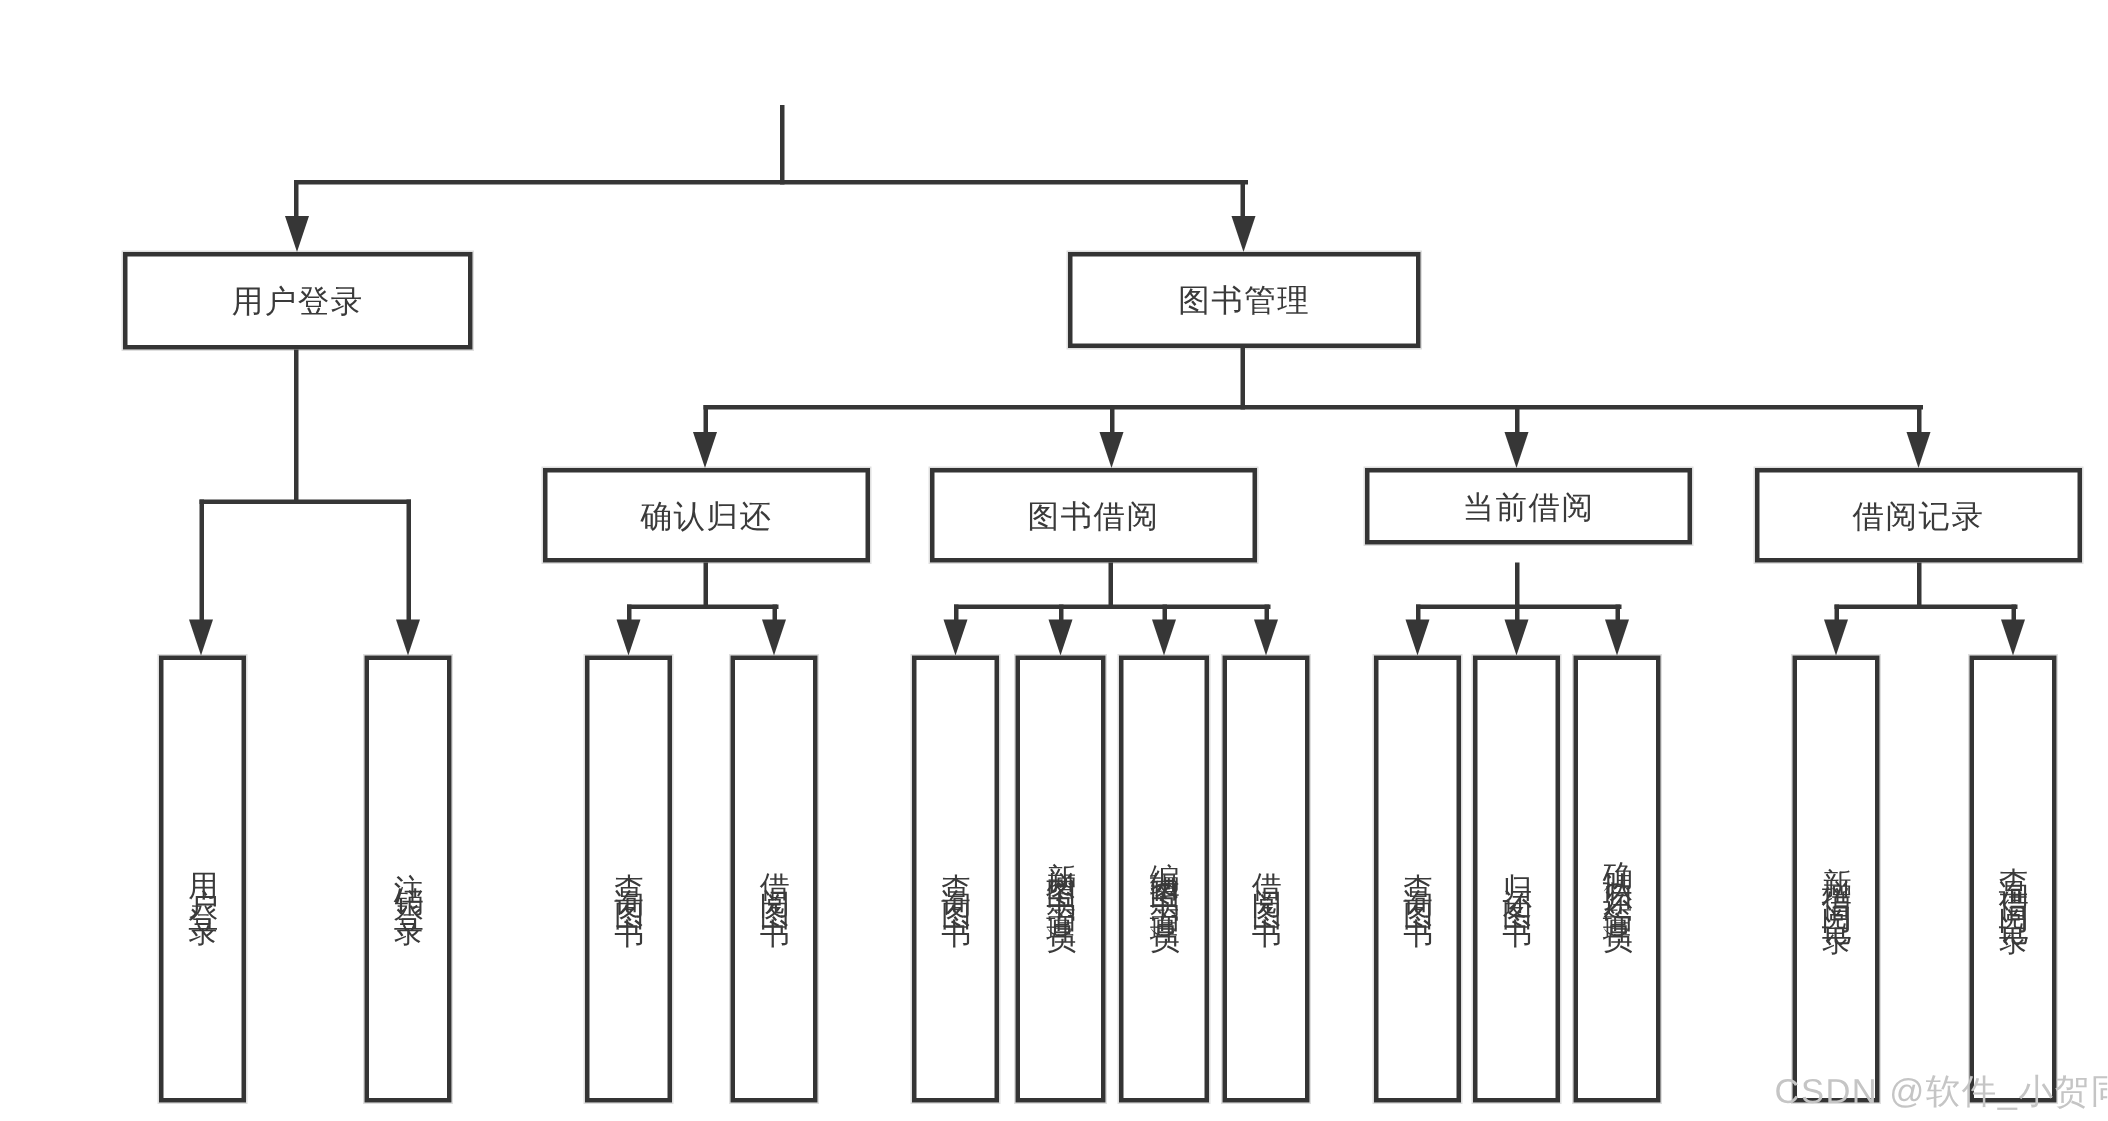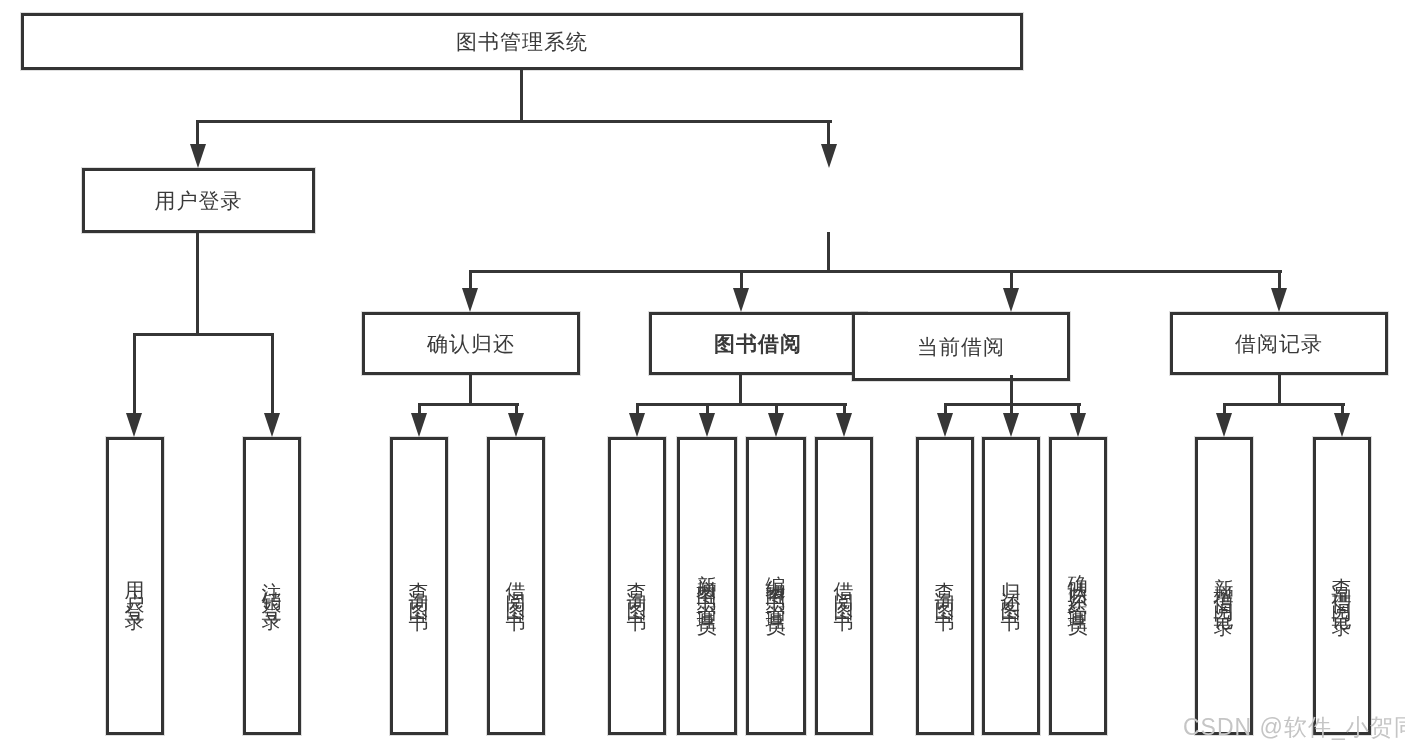--- a/index.html
+++ b/index.html
@@ -30,33 +30,33 @@
     position:absolute; left:1183px; top:712px;
     font-size:23px; color:#c5c5c5; letter-spacing:1px; white-space:nowrap;
     z-index:5;
   }
 </style>
 </head>
 <body>
 
 <div class="canvas">
 
-  <div class="box" style="left:21px; top:13px; width:1002px; height:57px;">
-    <span class="hlabel">图书管理系统</span>
-  </div>
 
   <div class="lv" style="left:520px; top:70px; height:53px;"></div>
   <div class="lh" style="left:196px; top:120px; width:636px;"></div>
   <div class="lv" style="left:196px; top:120px; height:28px;"></div>
   <div class="tri" style="left:190px; top:144px;"></div>
   <div class="lv" style="left:827px; top:120px; height:28px;"></div>
   <div class="tri" style="left:821px; top:144px;"></div>
 
   <div class="box" style="left:82px; top:168px; width:233px; height:65px;">
     <span class="hlabel">用户登录</span>
+  </div>
+  <div class="box" style="left:712px; top:168px; width:235px; height:64px;">
+    <span class="hlabel">图书管理</span>
   </div>
 
   <div class="lv" style="left:196px; top:233px; height:103px;"></div>
   <div class="lh" style="left:133px; top:333px; width:141px;"></div>
   <div class="lv" style="left:133px; top:333px; height:82px;"></div>
   <div class="tri" style="left:126px; top:413px;"></div>
   <div class="lv" style="left:271px; top:333px; height:82px;"></div>
   <div class="tri" style="left:264px; top:413px;"></div>
 
   <div class="lv" style="left:827px; top:232px; height:41px;"></div>
@@ -66,24 +66,24 @@
   <div class="lv" style="left:740px; top:270px; height:22px;"></div>
   <div class="tri" style="left:733px; top:288px;"></div>
   <div class="lv" style="left:1010px; top:270px; height:22px;"></div>
   <div class="tri" style="left:1003px; top:288px;"></div>
   <div class="lv" style="left:1278px; top:270px; height:22px;"></div>
   <div class="tri" style="left:1271px; top:288px;"></div>
 
   <div class="box" style="left:362px; top:312px; width:218px; height:63px;">
     <span class="hlabel">确认归还</span>
   </div>
-  <div class="box" style="left:649px; top:312px; width:218px; height:63px;font-weight:bold;">
+  <div class="box" style="left:620px; top:312px; width:218px; height:63px;">
     <span class="hlabel">图书借阅</span>
   </div>
-  <div class="box" style="left:852px; top:312px; width:218px; height:69px;justify-content:center;">
+  <div class="box" style="left:910px; top:312px; width:218px; height:51px;justify-content:center;">
     <span class="hlabel">当前借阅</span>
   </div>
   <div class="box" style="left:1170px; top:312px; width:218px; height:63px;">
     <span class="hlabel">借阅记录</span>
   </div>
 
   <div class="lv" style="left:469px; top:375px; height:31px;"></div>
   <div class="lh" style="left:418px; top:403px; width:101px;"></div>
   <div class="lv" style="left:418px; top:403px; height:13px;"></div>
   <div class="tri" style="left:411px; top:413px;"></div>

